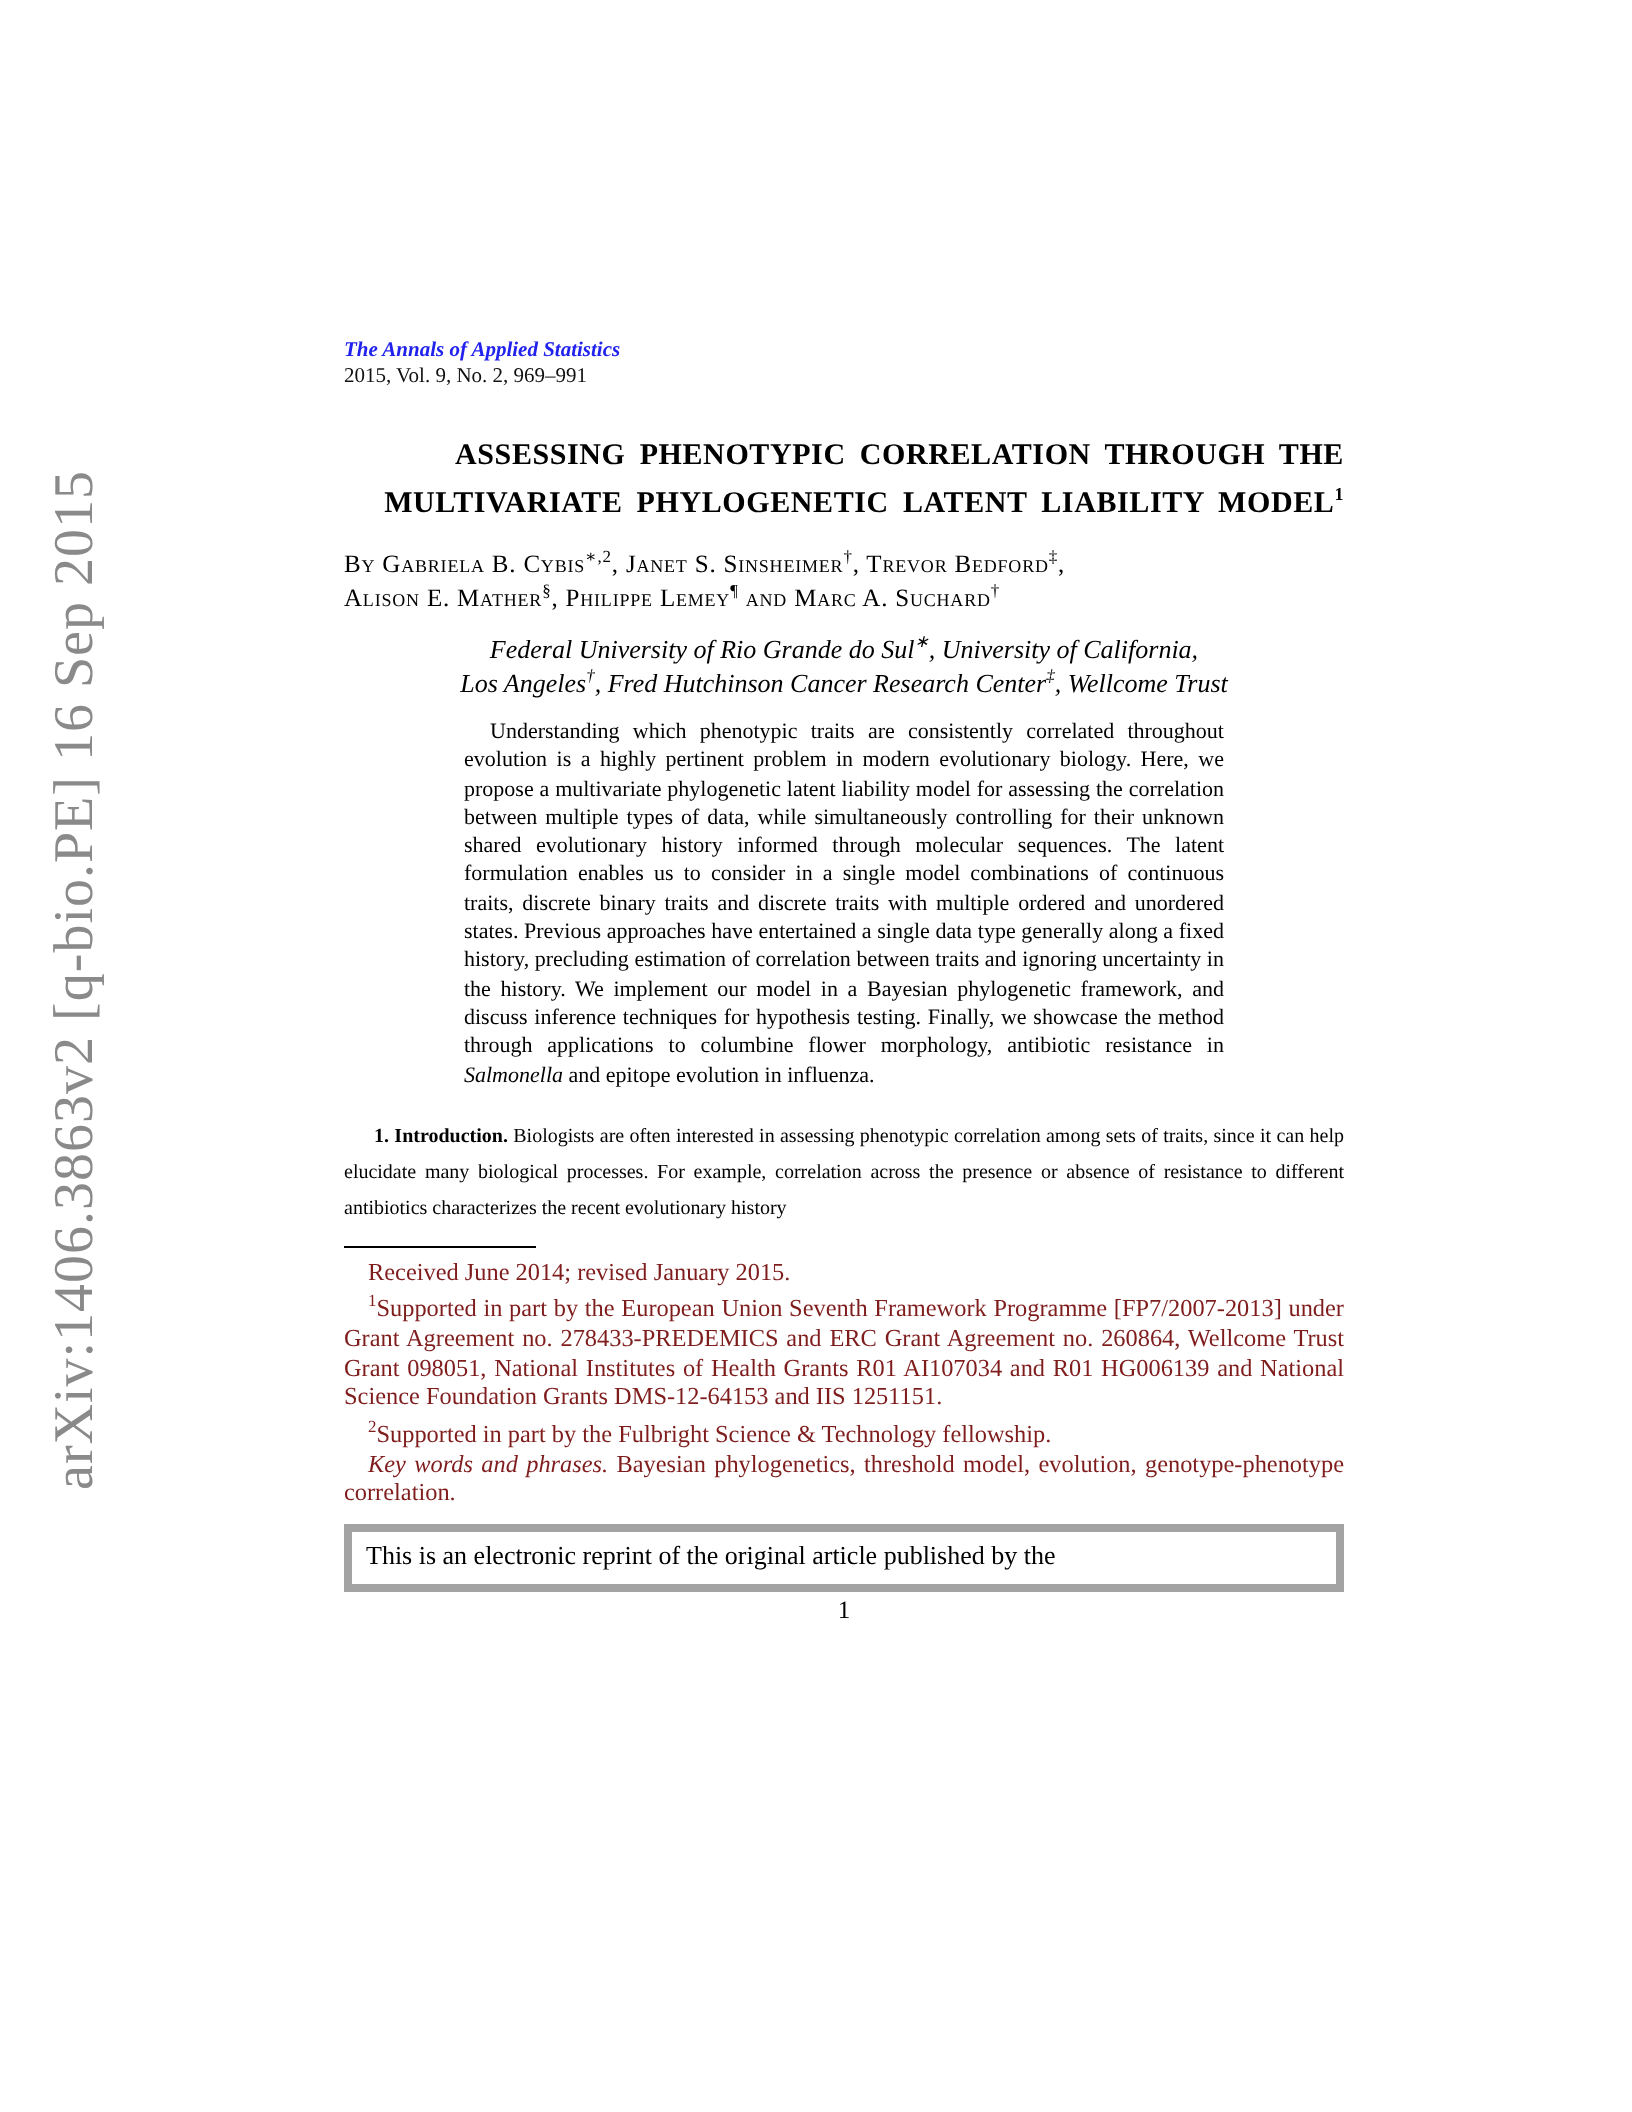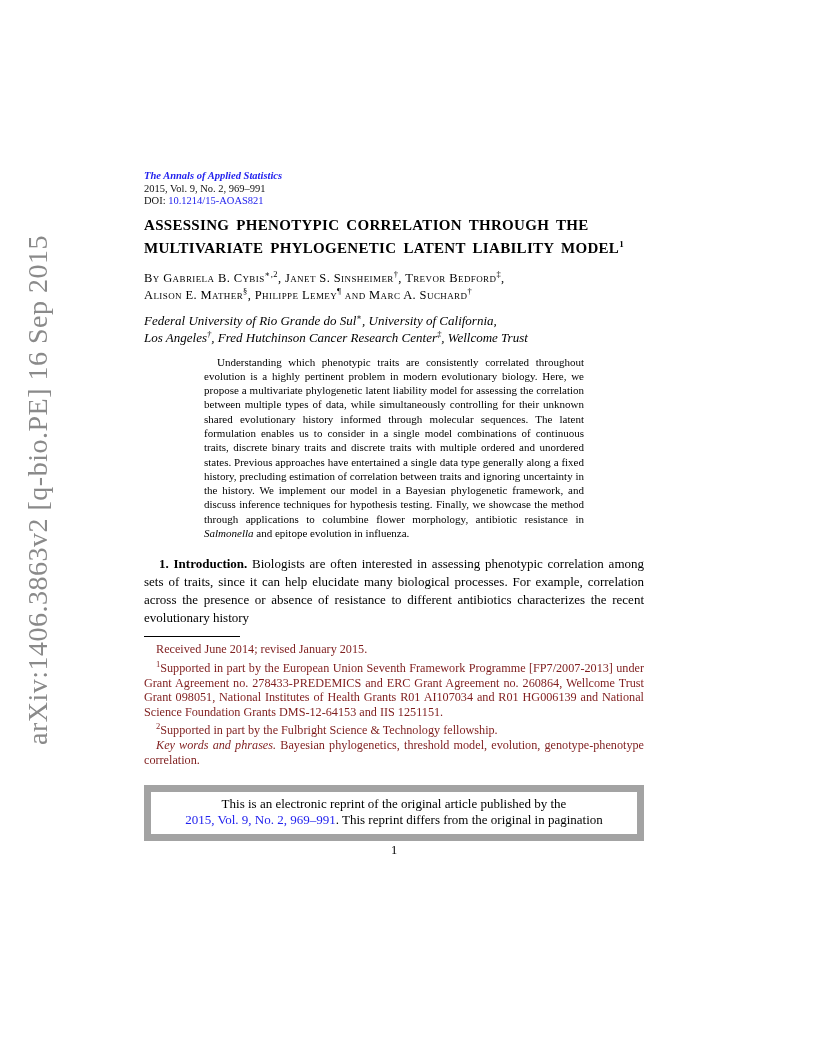--- a/index.html
+++ b/index.html
@@ -18,69 +18,70 @@
     top: 490px;
     left: 38px;
     transform: translate(-50%, -50%) rotate(-90deg);
     white-space: nowrap;
     font-size: 28px;
     color: #8a8a8a;
     letter-spacing: 0.5px;
   }
   .content {
     position: absolute;
-    left: 144px;
+    left: 172px;
     top: 170px;
     width: 500px;
   }
   .header-block { font-size: 10.5px; line-height: 12.5px; color: #111; }
   .journal-name { color: #2222ee; font-style: italic; font-weight: 600; }
   .blue-link { color: #2222ee; text-decoration: none; cursor: pointer; }
   .blue-link.italic { font-style: italic; }
   .paper-title {
-    margin-top: 8px;
-    text-align: left;
+    margin-top: 24px;
+    text-align: right;
     font-size: 15px;
     font-weight: bold;
     line-height: 19px;
     word-spacing: 3px;
     letter-spacing: 0.3px;
     color: #000;
   }
   .paper-title sup { font-size: 9px; }
   .authors {
     margin-top: 12px;
     text-align: left;
     font-size: 12.5px;
     line-height: 17px;
     font-variant: small-caps;
     letter-spacing: 0.4px;
     color: #000;
   }
   .authors sup, .affiliations sup { font-size: 8.5px; font-variant: normal; vertical-align: super; line-height: 0; }
   .affiliations {
     margin-top: 8px;
-    text-align: left;
+    text-align: center;
     font-style: italic;
     font-size: 13px;
     line-height: 17px;
     color: #000;
+    font-family: Liberation Serif, serif;
   }
   .abstract {
     margin: 9px auto 0 auto;
     width: 380px;
     font-size: 11px;
     line-height: 14.3px;
     text-align: justify;
     color: #000;
   }
   .abstract .first-indent { display: inline-block; width: 13px; }
   .intro {
     margin-top: 15px;
-    font-size: 13px;
+    font-size: 10px;
     line-height: 18px;
     text-align: justify;
     text-indent: 15px;
     color: #000;
   }
   .intro b { font-weight: bold; }
   .footnote-rule {
     margin-top: 9px;
     width: 96px;
     border-top: 1px solid #000;
@@ -89,27 +90,26 @@
     margin-top: 5px;
     font-size: 12.2px;
     line-height: 14.6px;
     text-align: justify;
     color: #7f1d1d;
   }
   .footnotes p { text-indent: 12px; }
   .footnotes sup { font-size: 8.5px; }
   .kw-label { font-style: italic; }
   .reprint-box {
-    margin-top: 18px;
-    border: 7px solid #a3a3a3;
+    margin-top: 8px;
+    border: 4px solid #a3a3a3;
     padding: 4px 7px 6px 7px;
     font-size: 13px;
     line-height: 16px;
     color: #000;
-    text-align: center;
   }
   .page-number {
     margin-top: 2px;
     text-align: center;
     font-size: 12.5px;
     color: #000;
   }
   em { font-style: italic; }
 </style>
 </head>
@@ -117,21 +117,20 @@
 
 <div class="page">
 
   <div class="arxiv-strip">arXiv:1406.3863v2  [q-bio.PE]  16 Sep 2015</div>
 
   <div class="content">
 
     <div class="header-block">
       <div class="journal-name">The Annals of Applied Statistics</div>
       <div>2015, Vol. 9, No. 2, 969–991</div>
-      <div><span>DOI: </span><span class="blue-link">10.1214/15-AOAS821</span></div>
     </div>
 
     <div class="paper-title">
       <span>ASSESSING PHENOTYPIC CORRELATION THROUGH THE</span><br>
       <span>MULTIVARIATE PHYLOGENETIC LATENT LIABILITY MODEL</span><sup>1</sup>
     </div>
 
     <div class="authors">
       <div><span>By Gabriela B. Cybis</span><sup>∗,2</sup><span>, Janet S. Sinsheimer</span><sup>†</sup><span>, Trevor Bedford</span><sup>‡</sup><span>,</span></div>
       <div><span>Alison E. Mather</span><sup>§</sup><span>, Philippe Lemey</span><sup>¶</sup><span> and Marc A. Suchard</span><sup>†</sup></div>
@@ -154,19 +153,18 @@
 
     <div class="footnotes">
       <p>Received June 2014; revised January 2015.</p>
       <p><sup>1</sup><span>Supported in part by the European Union Seventh Framework Programme [FP7/2007-2013] under Grant Agreement no. 278433-PREDEMICS and ERC Grant Agreement no. 260864, Wellcome Trust Grant 098051, National Institutes of Health Grants R01 AI107034 and R01 HG006139 and National Science Foundation Grants DMS-12-64153 and IIS 1251151.</span></p>
       <p><sup>2</sup><span>Supported in part by the Fulbright Science &amp; Technology fellowship.</span></p>
       <p><span class="kw-label">Key words and phrases.</span><span> Bayesian phylogenetics, threshold model, evolution, genotype-phenotype correlation.</span></p>
     </div>
 
     <div class="reprint-box">
       <div><span>This is an electronic reprint of the original article published by the</span></div>
-      <div><span class="blue-link">2015, Vol. 9, No. 2, 969–991</span><span>. This reprint differs from the original in pagination</span></div>
     </div>
 
     <div class="page-number">1</div>
 
   </div>
 </div>
 
 </body></html>

